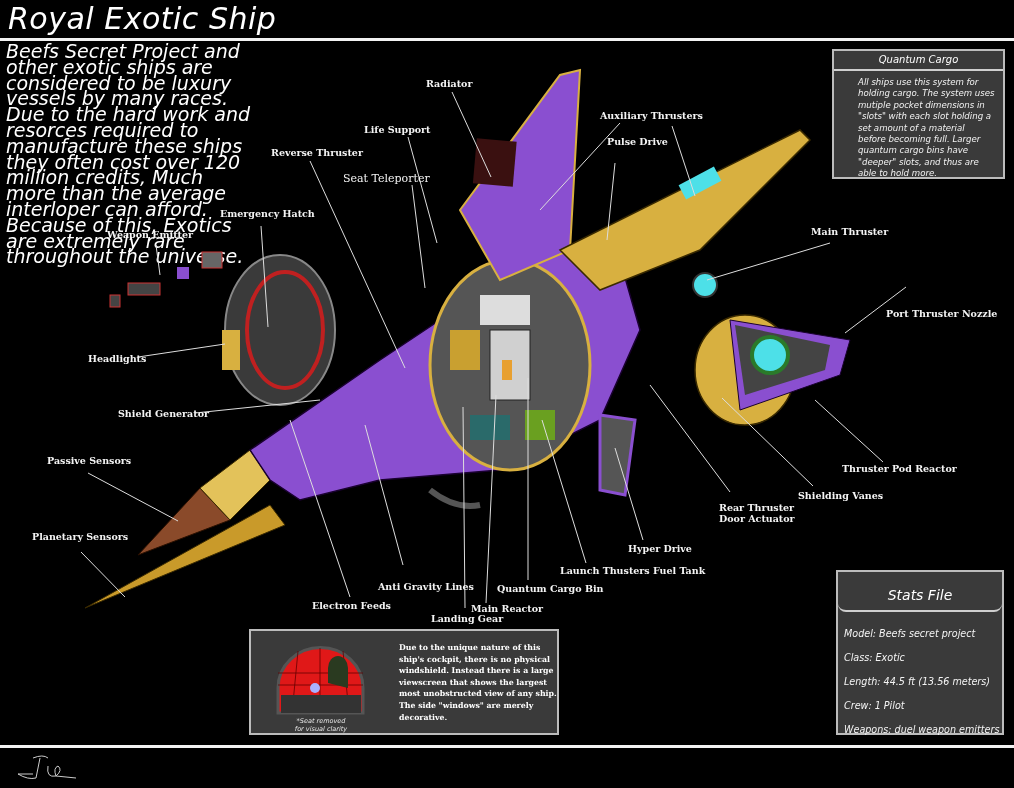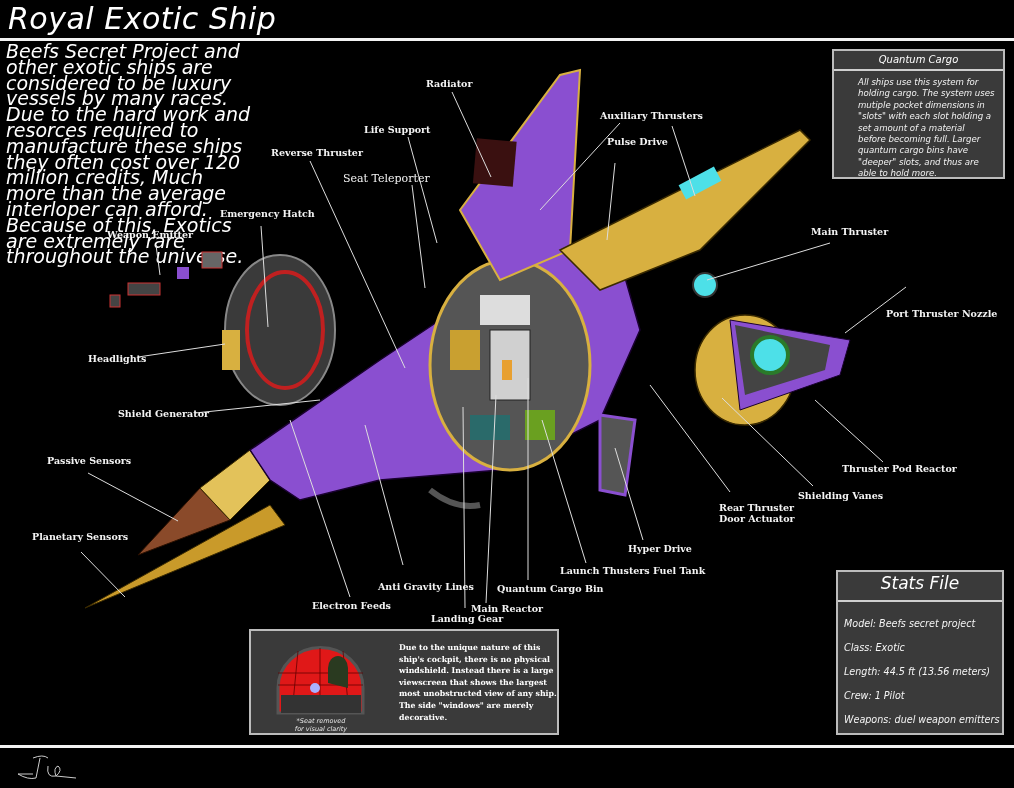--- a/index.html
+++ b/index.html
@@ -9,21 +9,21 @@
   .intro{position:absolute;left:6px;top:44px;width:245px;font-family:"DejaVu Sans",sans-serif;font-style:italic;font-size:19px;line-height:15.8px;color:#fff;}
   .lbl{position:absolute;font-family:"DejaVu Serif",serif;font-size:9.5px;color:#f4f4f4;white-space:nowrap;font-weight:bold;}
   .lbl.big{font-size:11px;font-weight:normal;}
   svg.leaders{position:absolute;left:0;top:0;width:1014px;height:788px;pointer-events:none;}
   .panel{position:absolute;background:#3a3a3a;border:2px solid #bcbcbc;box-sizing:border-box;}
   .panel .ph{font-family:"DejaVu Sans",sans-serif;font-style:italic;text-align:center;color:#fff;border-bottom:2px solid #cfcfcf;}
   .qc{left:832px;top:49px;width:173px;height:130px;}
   .qc .ph{font-size:10px;padding:3px 0 4px;}
   .qc .pb{font-family:"DejaVu Sans",sans-serif;font-style:italic;font-size:8.6px;line-height:11.4px;padding:6px 8px 0 24px;color:#f2f2f2;}
   .sf{left:836px;top:570px;width:168px;height:165px;}
-  .sf .ph{font-size:17px;padding:1px 0 7px;}
+  .sf .ph{font-size:14px;padding:15px 0 7px;border-radius:8px;}
   .sf .row{font-family:"DejaVu Sans",sans-serif;font-style:italic;font-size:9.6px;padding:0 0 0 6px;height:24px;line-height:24px;color:#f4f4f4;white-space:nowrap;}
   .sf .rows{padding-top:10px;}
   .cp{left:249px;top:629px;width:310px;height:106px;}
   .cp .txt{position:absolute;left:148px;top:11px;width:158px;font-family:"DejaVu Serif",serif;font-size:7.8px;line-height:11.6px;color:#fff;font-weight:bold;}
   .cp .cap{position:absolute;left:30px;top:86px;width:80px;text-align:center;font-family:"DejaVu Sans",sans-serif;font-style:italic;font-size:6.5px;line-height:8px;color:#e8e8e8;}
   .sig{position:absolute;left:8px;top:752px;}
 </style>
 </head>
 <body>
 

